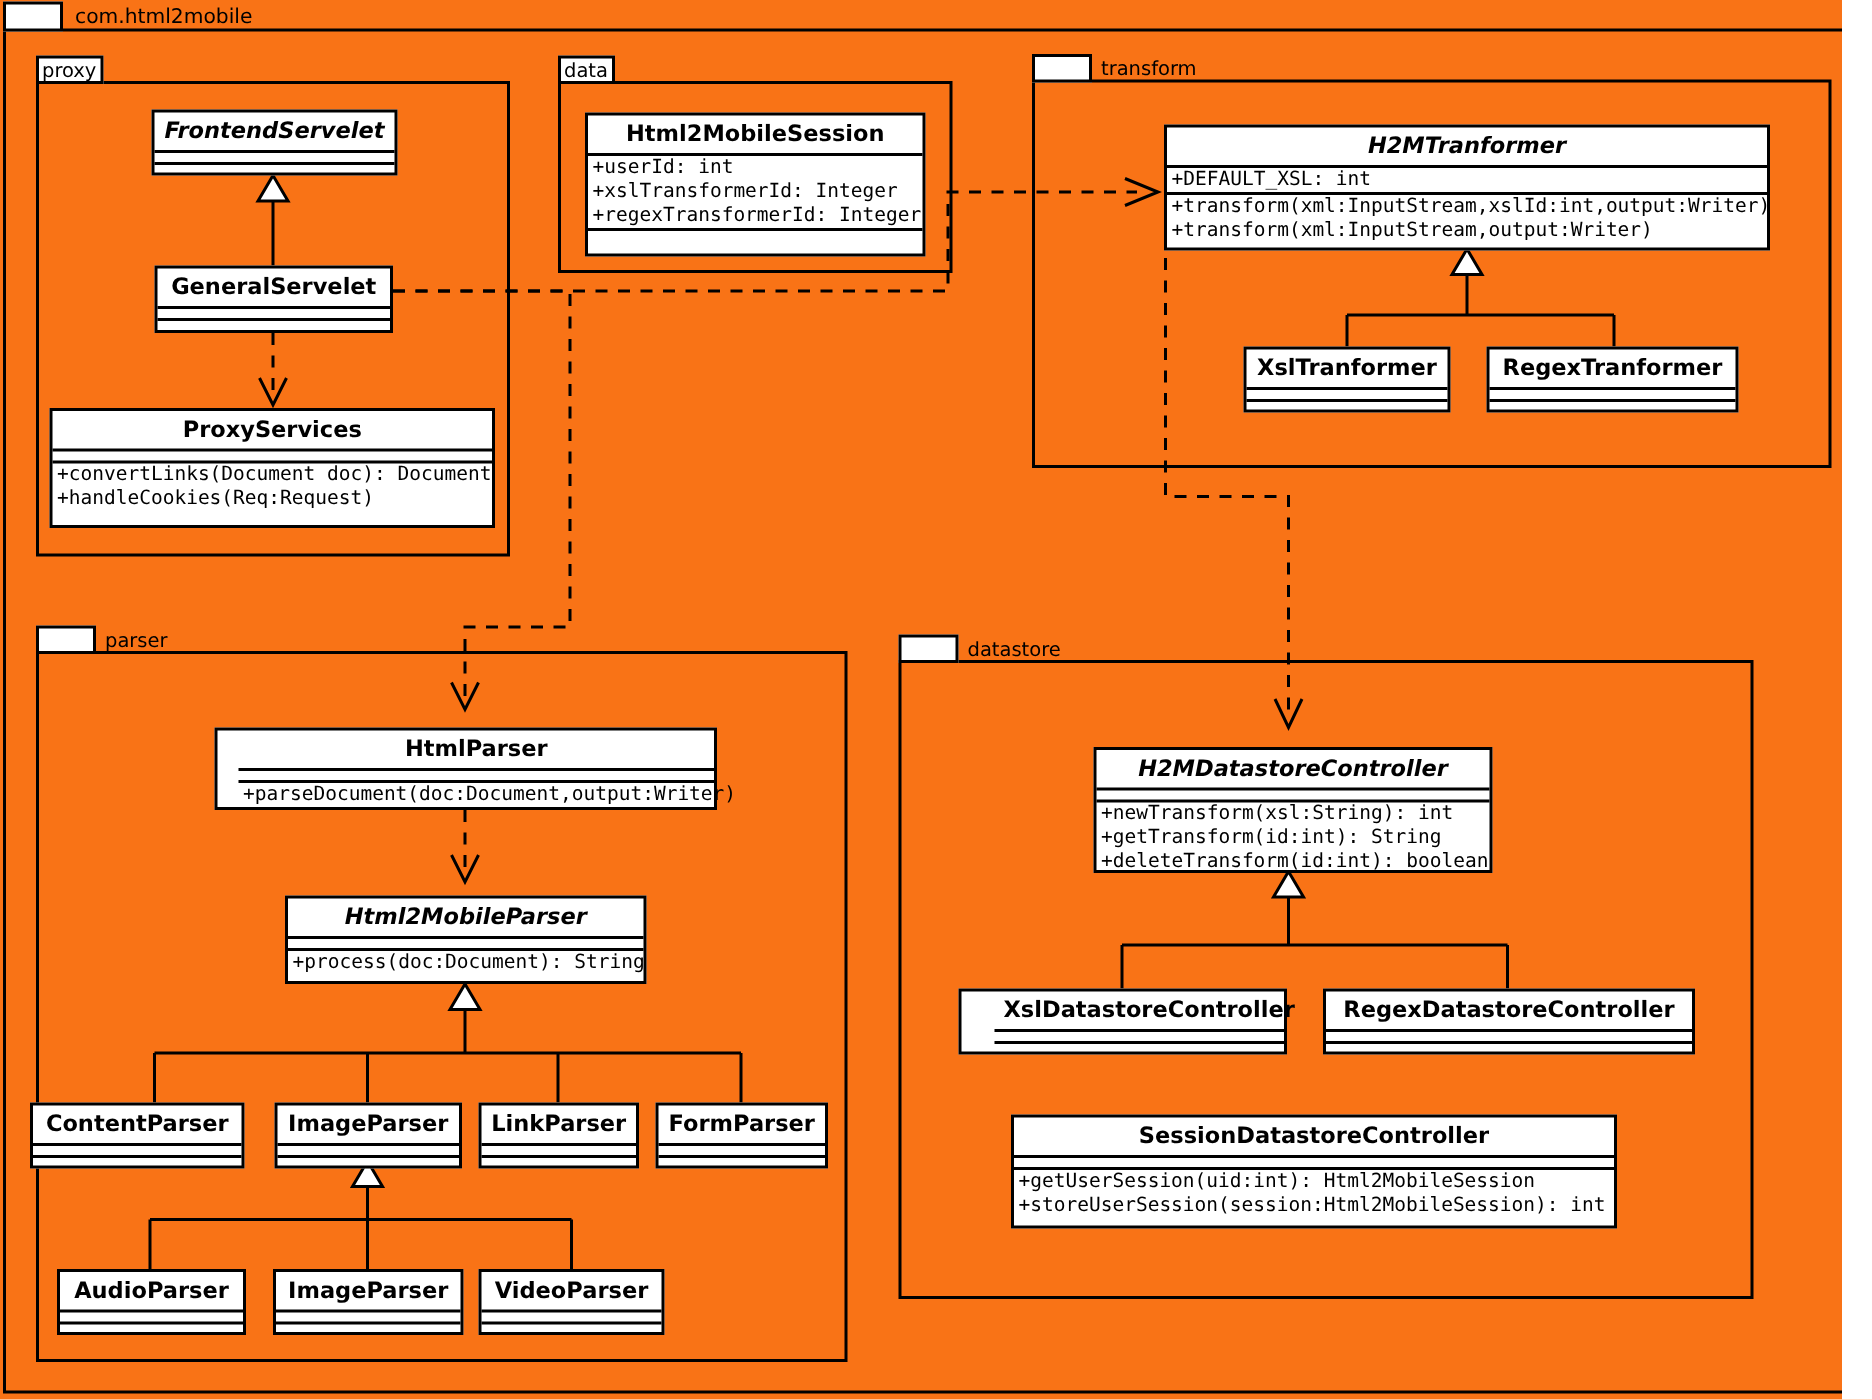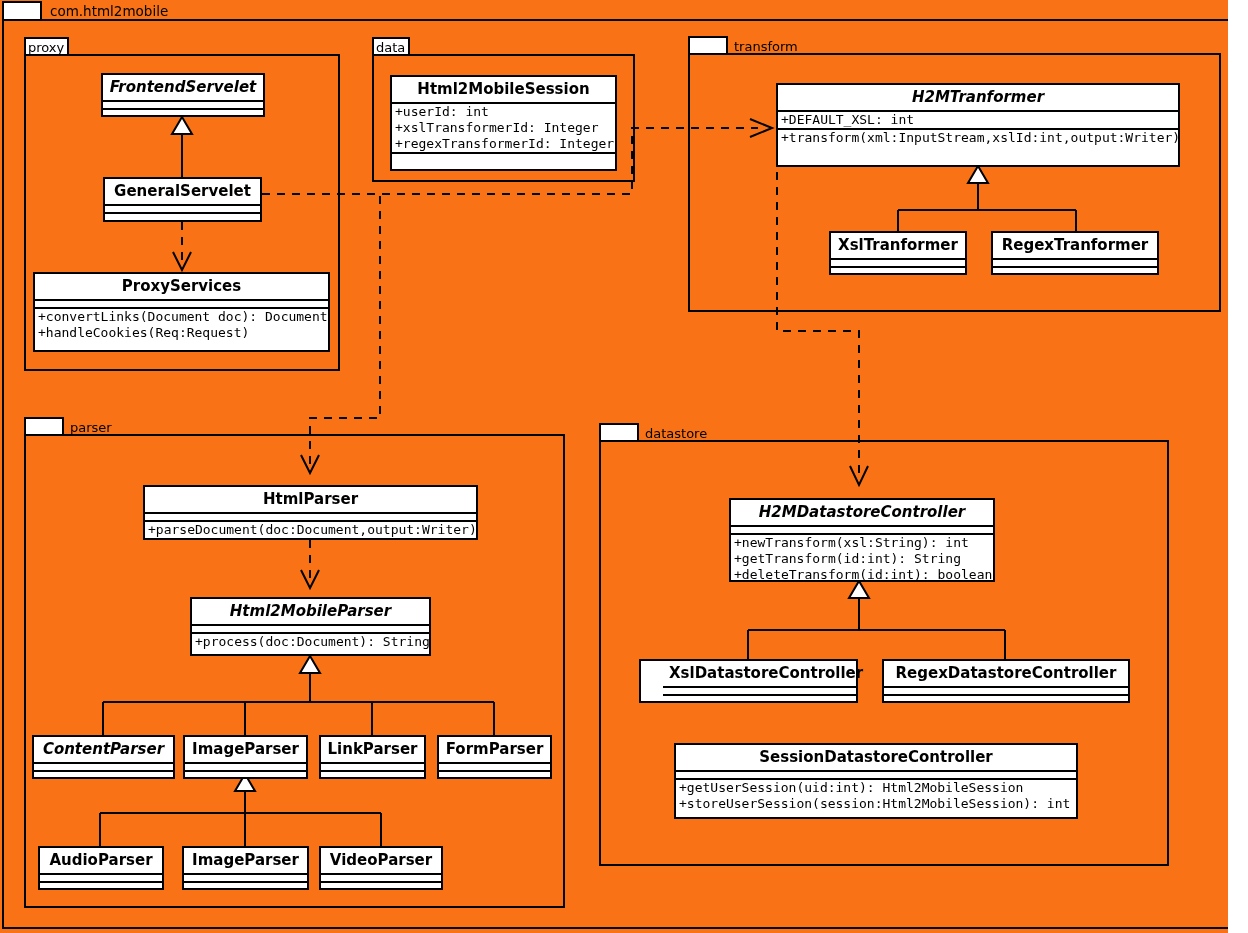--- a/index.html
+++ b/index.html
@@ -146,52 +146,53 @@
     <div class="cls-ops empty-compart"></div>
   </div>
 
   <div class="cls" style="left:776px;top:83px;width:404px;height:84px;">
     <div class="cls-name abstract">H2MTranformer</div>
     <div class="cls-attrs">
       <div class="memb">+DEFAULT_XSL: int</div>
     </div>
     <div class="cls-ops">
       <div class="memb">+transform(xml:InputStream,xslId:int,output:Writer)</div>
+      <div class="memb">+transform(xml:InputStream,output:Writer)</div>
     </div>
   </div>
 
   <div class="cls" style="left:829px;top:231px;width:138px;height:44px;">
     <div class="cls-name">XslTranformer</div>
     <div class="cls-attrs empty-compart"></div>
     <div class="cls-ops empty-compart"></div>
   </div>
 
   <div class="cls" style="left:991px;top:231px;width:168px;height:44px;">
     <div class="cls-name">RegexTranformer</div>
     <div class="cls-attrs empty-compart"></div>
     <div class="cls-ops empty-compart"></div>
   </div>
 
-  <div class="cls" style="left:143px;top:485px;width:335px;height:55px;">
+  <div class="cls" style="left:143px;top:485px;width:335px;height:55px;padding-left:14px;">
     <div class="cls-name">HtmlParser</div>
     <div class="cls-attrs empty-compart"></div>
     <div class="cls-ops">
       <div class="memb">+parseDocument(doc:Document,output:Writer)</div>
     </div>
   </div>
 
   <div class="cls" style="left:190px;top:597px;width:241px;height:59px;">
     <div class="cls-name abstract">Html2MobileParser</div>
     <div class="cls-attrs empty-compart"></div>
     <div class="cls-ops">
       <div class="memb">+process(doc:Document): String</div>
     </div>
   </div>
 
-  <div class="cls" style="left:32px;top:735px;width:143px;height:44px;font-style:italic;">
+  <div class="cls" style="left:20px;top:735px;width:143px;height:44px;">
     <div class="cls-name">ContentParser</div>
     <div class="cls-attrs empty-compart"></div>
     <div class="cls-ops empty-compart"></div>
   </div>
 
   <div class="cls" style="left:183px;top:735px;width:125px;height:44px;">
     <div class="cls-name">ImageParser</div>
     <div class="cls-attrs empty-compart"></div>
     <div class="cls-ops empty-compart"></div>
   </div>

